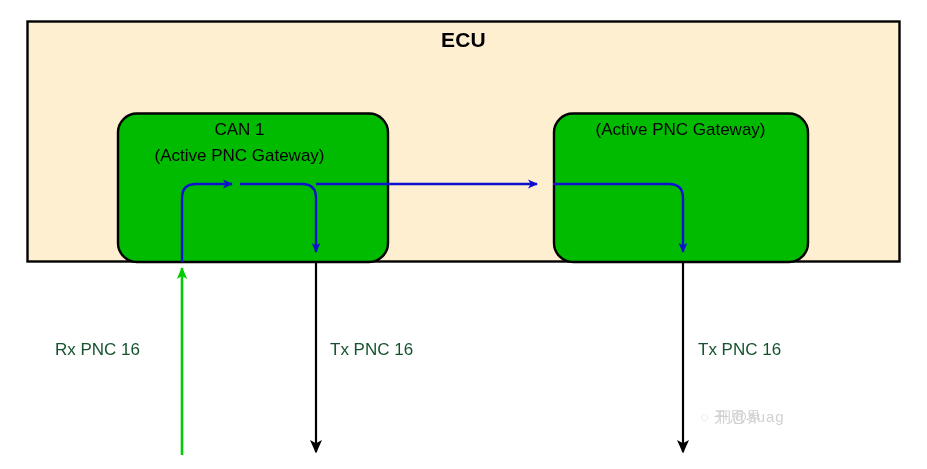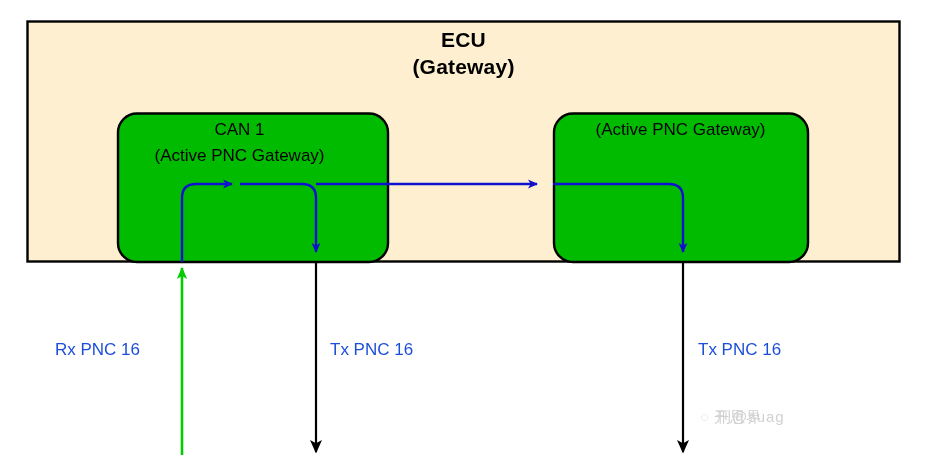--- a/index.html
+++ b/index.html
@@ -54,21 +54,21 @@
   }
   #can2-label {
     left: 553px;
     top: 117px;
     width: 255px;
   }
   .flow-label {
     position: absolute;
     font-family: "Liberation Sans", sans-serif;
     font-size: 17px;
-    color: #1d4ed8;
+    color: #14532d;
     white-space: nowrap;
   }
   #label-rx-pnc {
     left: 55px;
     top: 340px;
   }
   #label-tx-pnc-1 {
     left: 330px;
     top: 340px;
   }
@@ -130,21 +130,20 @@
 
     <path d="M240,184 L302,184 Q316,184 316,198 L316,252" fill="none" stroke="#1010d0" stroke-width="2.4" marker-end="url(#arrow-blue)"></path>
 
     <path d="M316,184 L537,184" fill="none" stroke="#1010d0" stroke-width="2.4" marker-end="url(#arrow-blue)"></path>
 
     <path d="M553,184 L669,184 Q683,184 683,198 L683,252" fill="none" stroke="#1010d0" stroke-width="2.4" marker-end="url(#arrow-blue)"></path>
   </svg>
 
   <div class="ecu-title">
     <div>ECU</div>
-    <div>(Gateway)</div>
   </div>
 
   <div class="can-title" id="can1-label">
     <div>CAN 1</div>
     <div>(Active PNC Gateway)</div>
   </div>
 
   <div class="can-title" id="can2-label">
     <div>(Active PNC Gateway)</div>
   </div>

